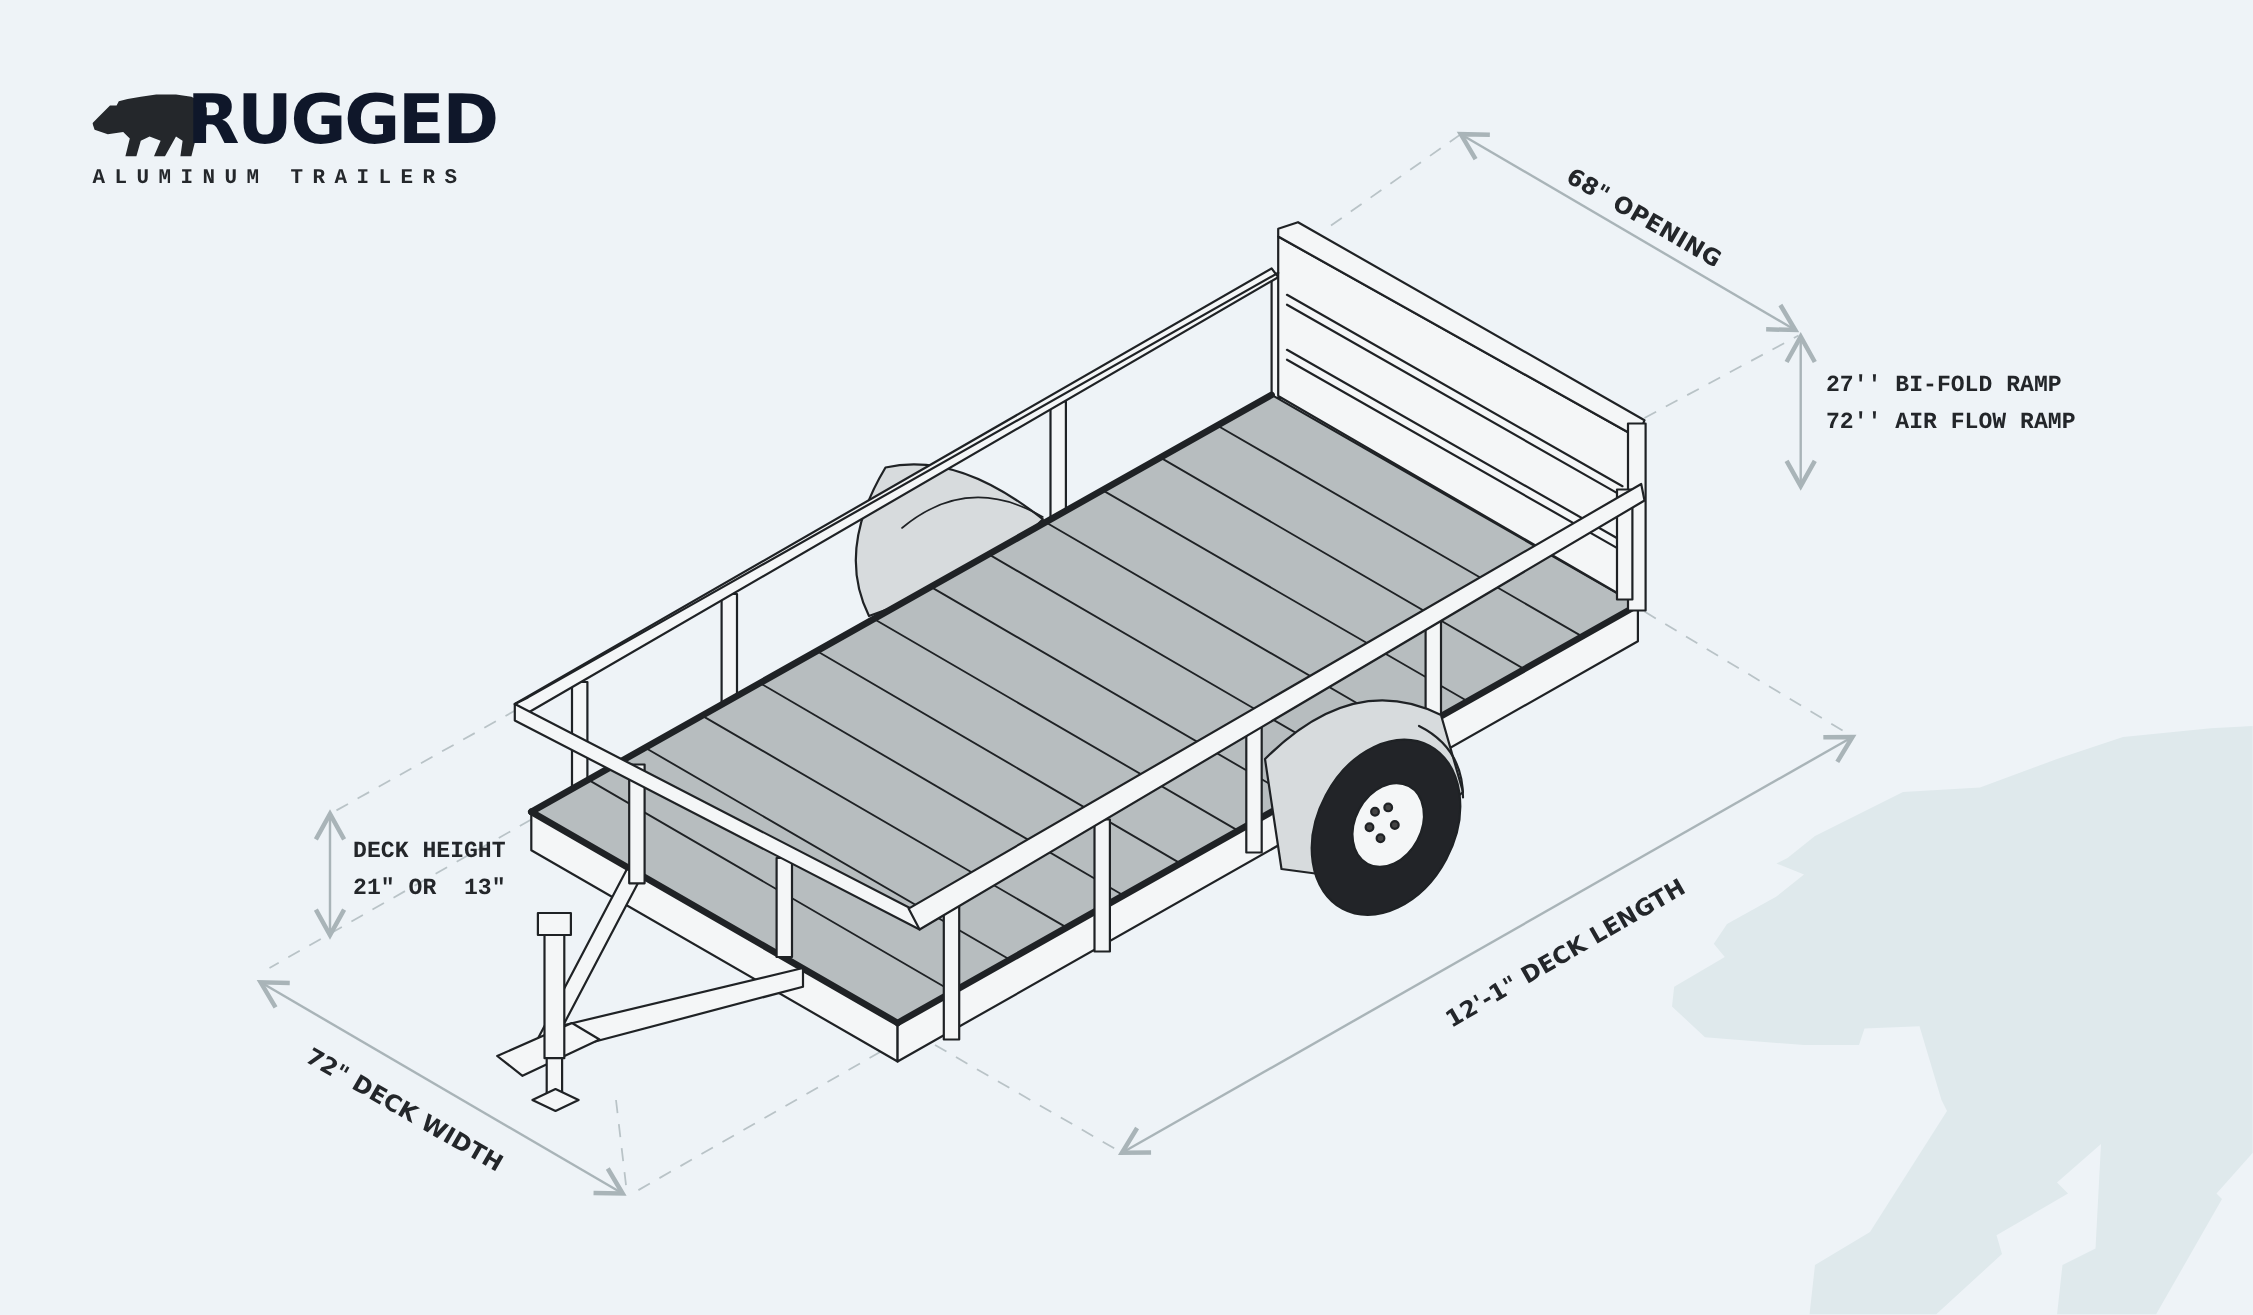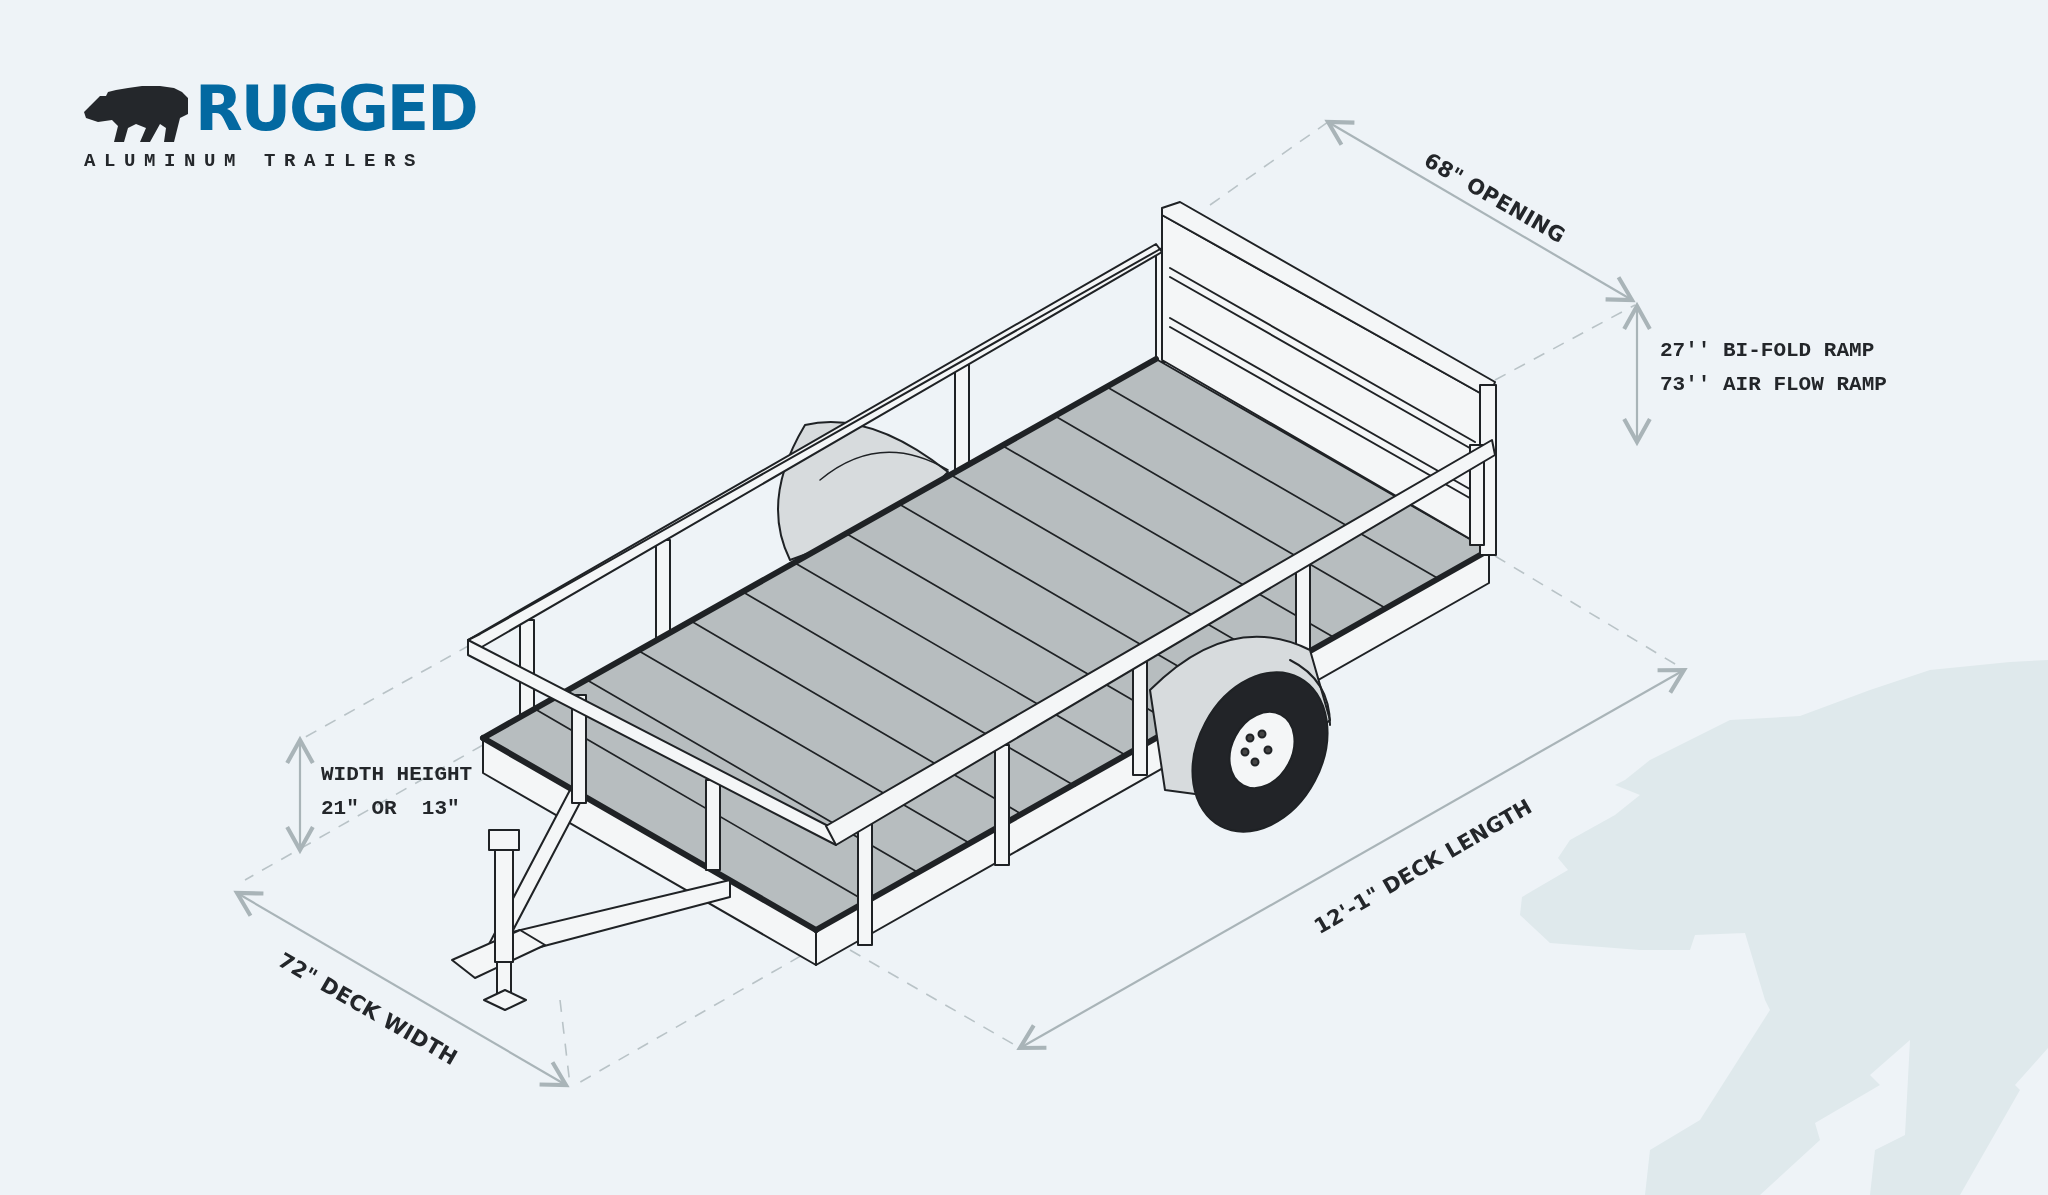--- a/index.html
+++ b/index.html
@@ -1,21 +1,21 @@
 <!DOCTYPE html>
 <html><head>
 <meta charset="utf-8">
 <style>
   html, body { margin:0; padding:0; }
   body { width:2048px; height:1195px; overflow:hidden; background:#eef3f7; position:relative;
          font-family:"Liberation Sans", "DejaVu Sans", sans-serif; }
   #stage { position:absolute; left:0; top:0; width:2048px; height:1195px; }
   .logo { position:absolute; left:84px; top:84px; width:370px; height:92px; }
   .logo-word { position:absolute; left:86px; top:-6px; font-family:"DejaVu Sans", sans-serif;
-               font-weight:bold; font-size:62px; letter-spacing:-2px; color:#0369a1; line-height:1;margin-left:25px; }
+               font-weight:bold; font-size:62px; letter-spacing:-2px; color:#0f172a; line-height:1; }
   .logo-sub { position:absolute; left:0; top:66px; font-family:Liberation Mono, monospace; font-weight:bold;
               font-size:19px; letter-spacing:8.6px; color:#24272b; white-space:nowrap; }
   .dim-label { position:absolute; font-family:"DejaVu Sans", sans-serif; font-weight:bold;
                color:#23262a; white-space:nowrap; font-size:21px; letter-spacing:0.3px; transform-origin:0 0; }
   .spec-block { position:absolute; font-family:Liberation Mono, monospace; font-weight:bold; color:#23262a;
                 font-size:21px; line-height:34px; white-space:nowrap; }
 </style>
 </head>
 <body>
 
@@ -142,24 +142,24 @@
         <circle cx="1255" cy="762" r="3.5"></circle>
       </g>
       <path d="M1290 660 Q1330 680 1330 725" fill="none" stroke-width="2"></path>
     </g>
   </svg>
 
   <div class="dim-label" style="left:1432px;top:148px;transform:rotate(30deg);">68" OPENING</div>
 
   <div class="spec-block" style="left:1660px;top:334px;">
     <div>27'' BI-FOLD RAMP</div>
-    <div>73'' AIR FLOW RAMP</div>
+    <div>72'' AIR FLOW RAMP</div>
   </div>
 
   <div class="spec-block" style="left:321px;top:758px;">
-    <div>WIDTH HEIGHT</div>
+    <div>DECK HEIGHT</div>
     <div style="white-space:pre;">21" OR  13"</div>
   </div>
 
   <div class="dim-label" style="left:286px;top:948px;transform:rotate(30deg);">72" DECK WIDTH</div>
 
   <div class="dim-label" style="left:1310px;top:918px;transform:rotate(-30deg);">12'-1" DECK LENGTH</div>
 </div>
 
 </body></html>

